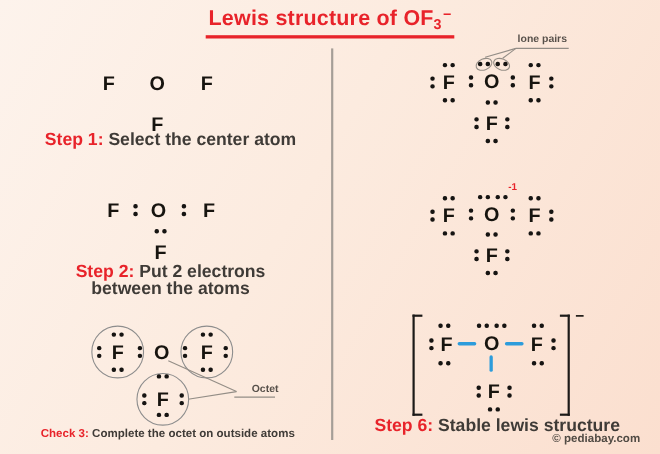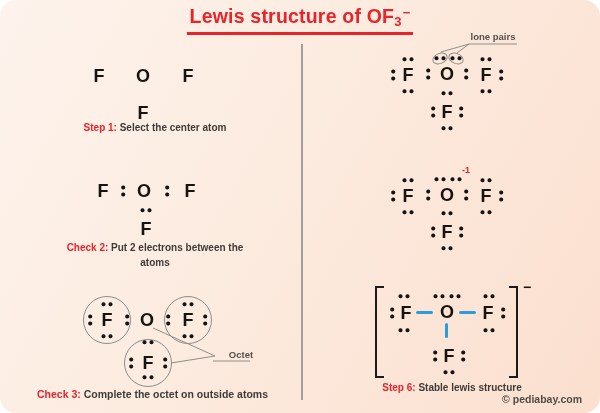--- a/index.html
+++ b/index.html
@@ -1,20 +1,19 @@
 <!DOCTYPE html>
 <html><head>
 <meta charset="utf-8">
 <style>
   html,body{margin:0;padding:0;}
   .canvas{
     position:relative;width:600px;height:413px;overflow:hidden;
     background:linear-gradient(120deg,#fdf3ec 0%,#fcebdf 45%,#fbdfcf 100%);
     font-family:"Liberation Sans",sans-serif;
-    border-radius:16px;
   }
   .title{position:absolute;top:5px;left:0;width:600px;text-align:center;}
   .title-inner{
     display:inline-block;font-weight:bold;font-size:19.5px;color:#e8232a;
     border-bottom:3px solid #e8232a;padding:0 3px 3px 3px;letter-spacing:.2px;
   }
   .title-inner sub{font-size:13px;vertical-align:-3px;}
   .title-inner sup{font-size:13px;vertical-align:6px;margin-left:1px;}
   .divider{position:absolute;left:301px;top:44px;width:2px;height:356px;background:#a59e97;}
   .at{
@@ -35,21 +34,21 @@
   }
   .oval{
     position:absolute;width:16px;height:11px;box-sizing:border-box;
     border:1px solid #958e86;border-radius:50%;
   }
   .bond{position:absolute;background:#2d9cdb;border-radius:1.5px;}
   .bracket{position:absolute;width:9px;height:92px;box-sizing:border-box;border:2.5px solid #1c1a18;}
   .bracket.l{border-right:none;}
   .bracket.r{border-left:none;}
   .step-text{
-    position:absolute;text-align:center;font-weight:bold;font-size:10px;
+    position:absolute;text-align:center;font-weight:bold;font-size:16px;
     color:#3f3b37;line-height:14.5px;
   }
   .step-label{color:#e8232a;}
   .small-note{
     position:absolute;transform:translate(-50%,-50%);font-size:9.5px;
     font-weight:bold;color:#57504a;white-space:nowrap;
   }
   .charge{
     position:absolute;transform:translate(-50%,-50%);font-weight:bold;
     font-size:9px;color:#e8232a;
@@ -88,21 +87,21 @@
   <div>
     <b class="at" style="left:103px;top:191px">F</b>
     <i class="dp v" style="left:123px;top:191px"></i>
     <b class="at" style="left:144px;top:191px">O</b>
     <i class="dp v" style="left:167px;top:191px"></i>
     <b class="at" style="left:190px;top:191px">F</b>
     <i class="dp h" style="left:146px;top:210px"></i>
     <b class="at" style="left:146px;top:229px">F</b>
   </div>
   <div class="step-text" style="left:55px;top:241px;width:200px">
-    <span class="step-label">Check 2:</span>
+    <span class="step-label">Step 2:</span>
     <span>Put 2 electrons between the atoms</span>
   </div>
 
   <div>
     <i class="circle" style="left:83px;top:296px"></i>
     <i class="circle" style="left:164px;top:296px"></i>
     <i class="circle" style="left:124px;top:339px"></i>
 
     <b class="at" style="left:107px;top:320px">F</b>
     <b class="at" style="left:147px;top:320px">O</b>

